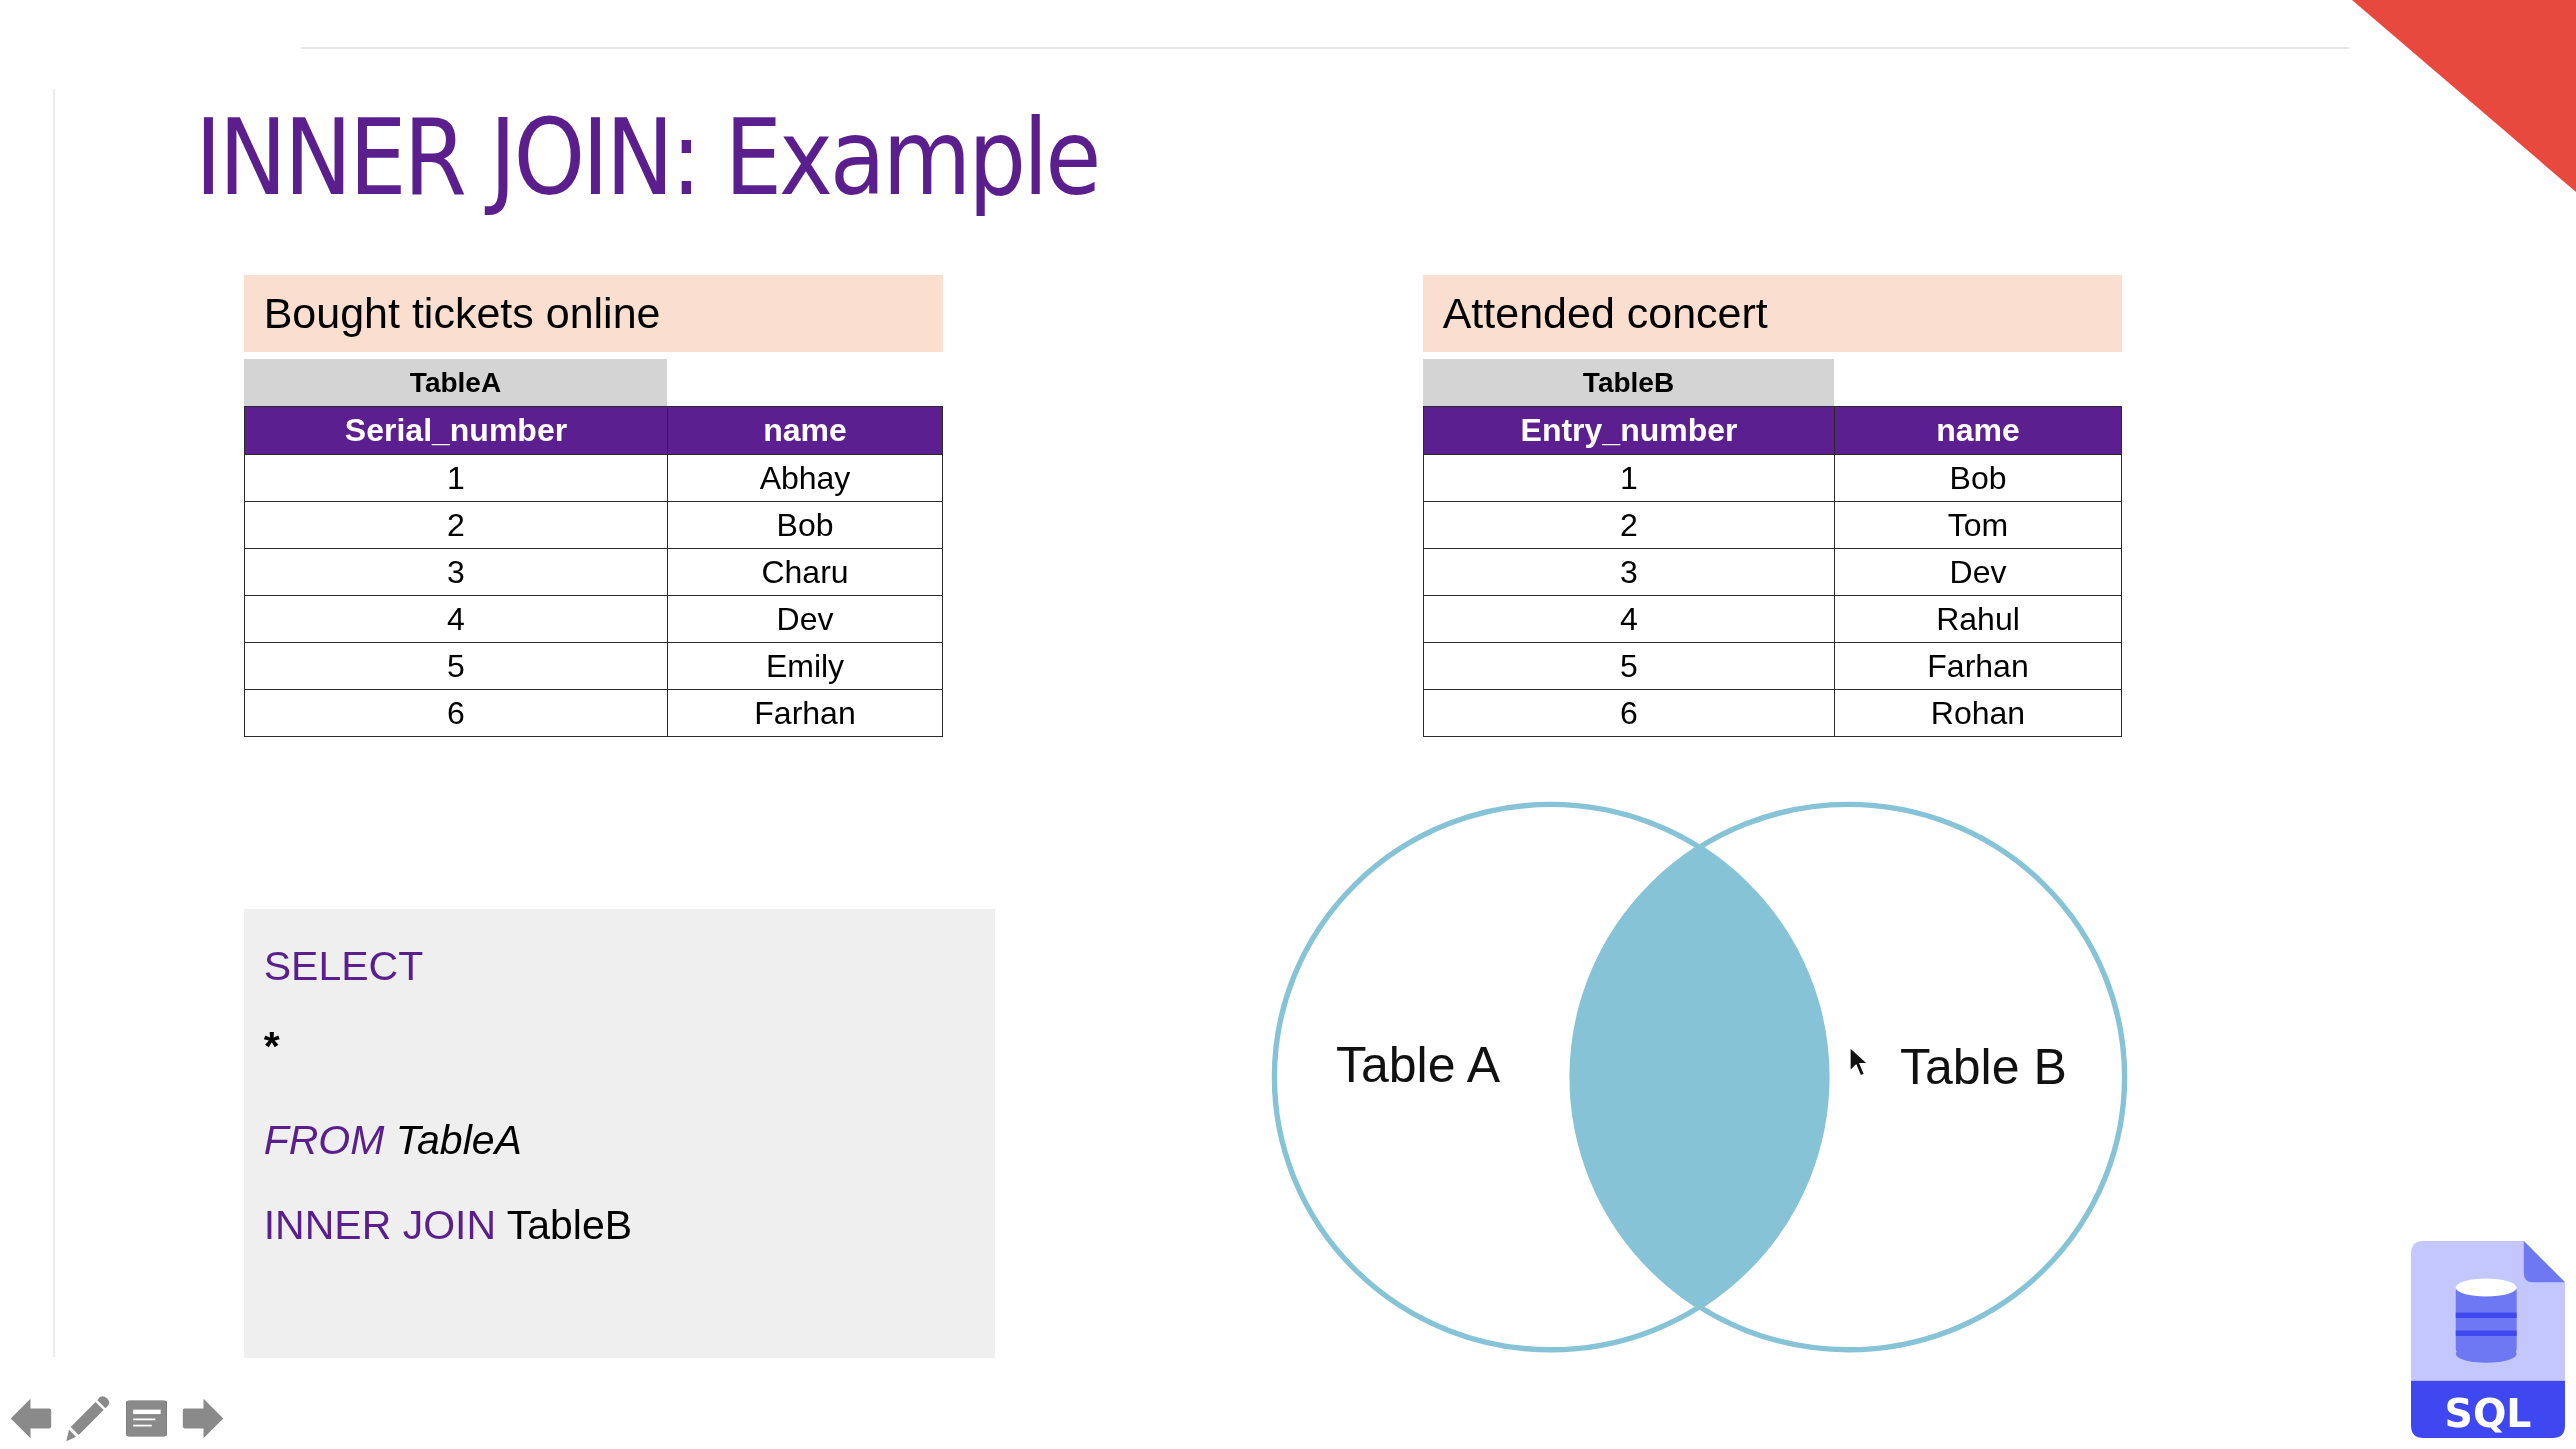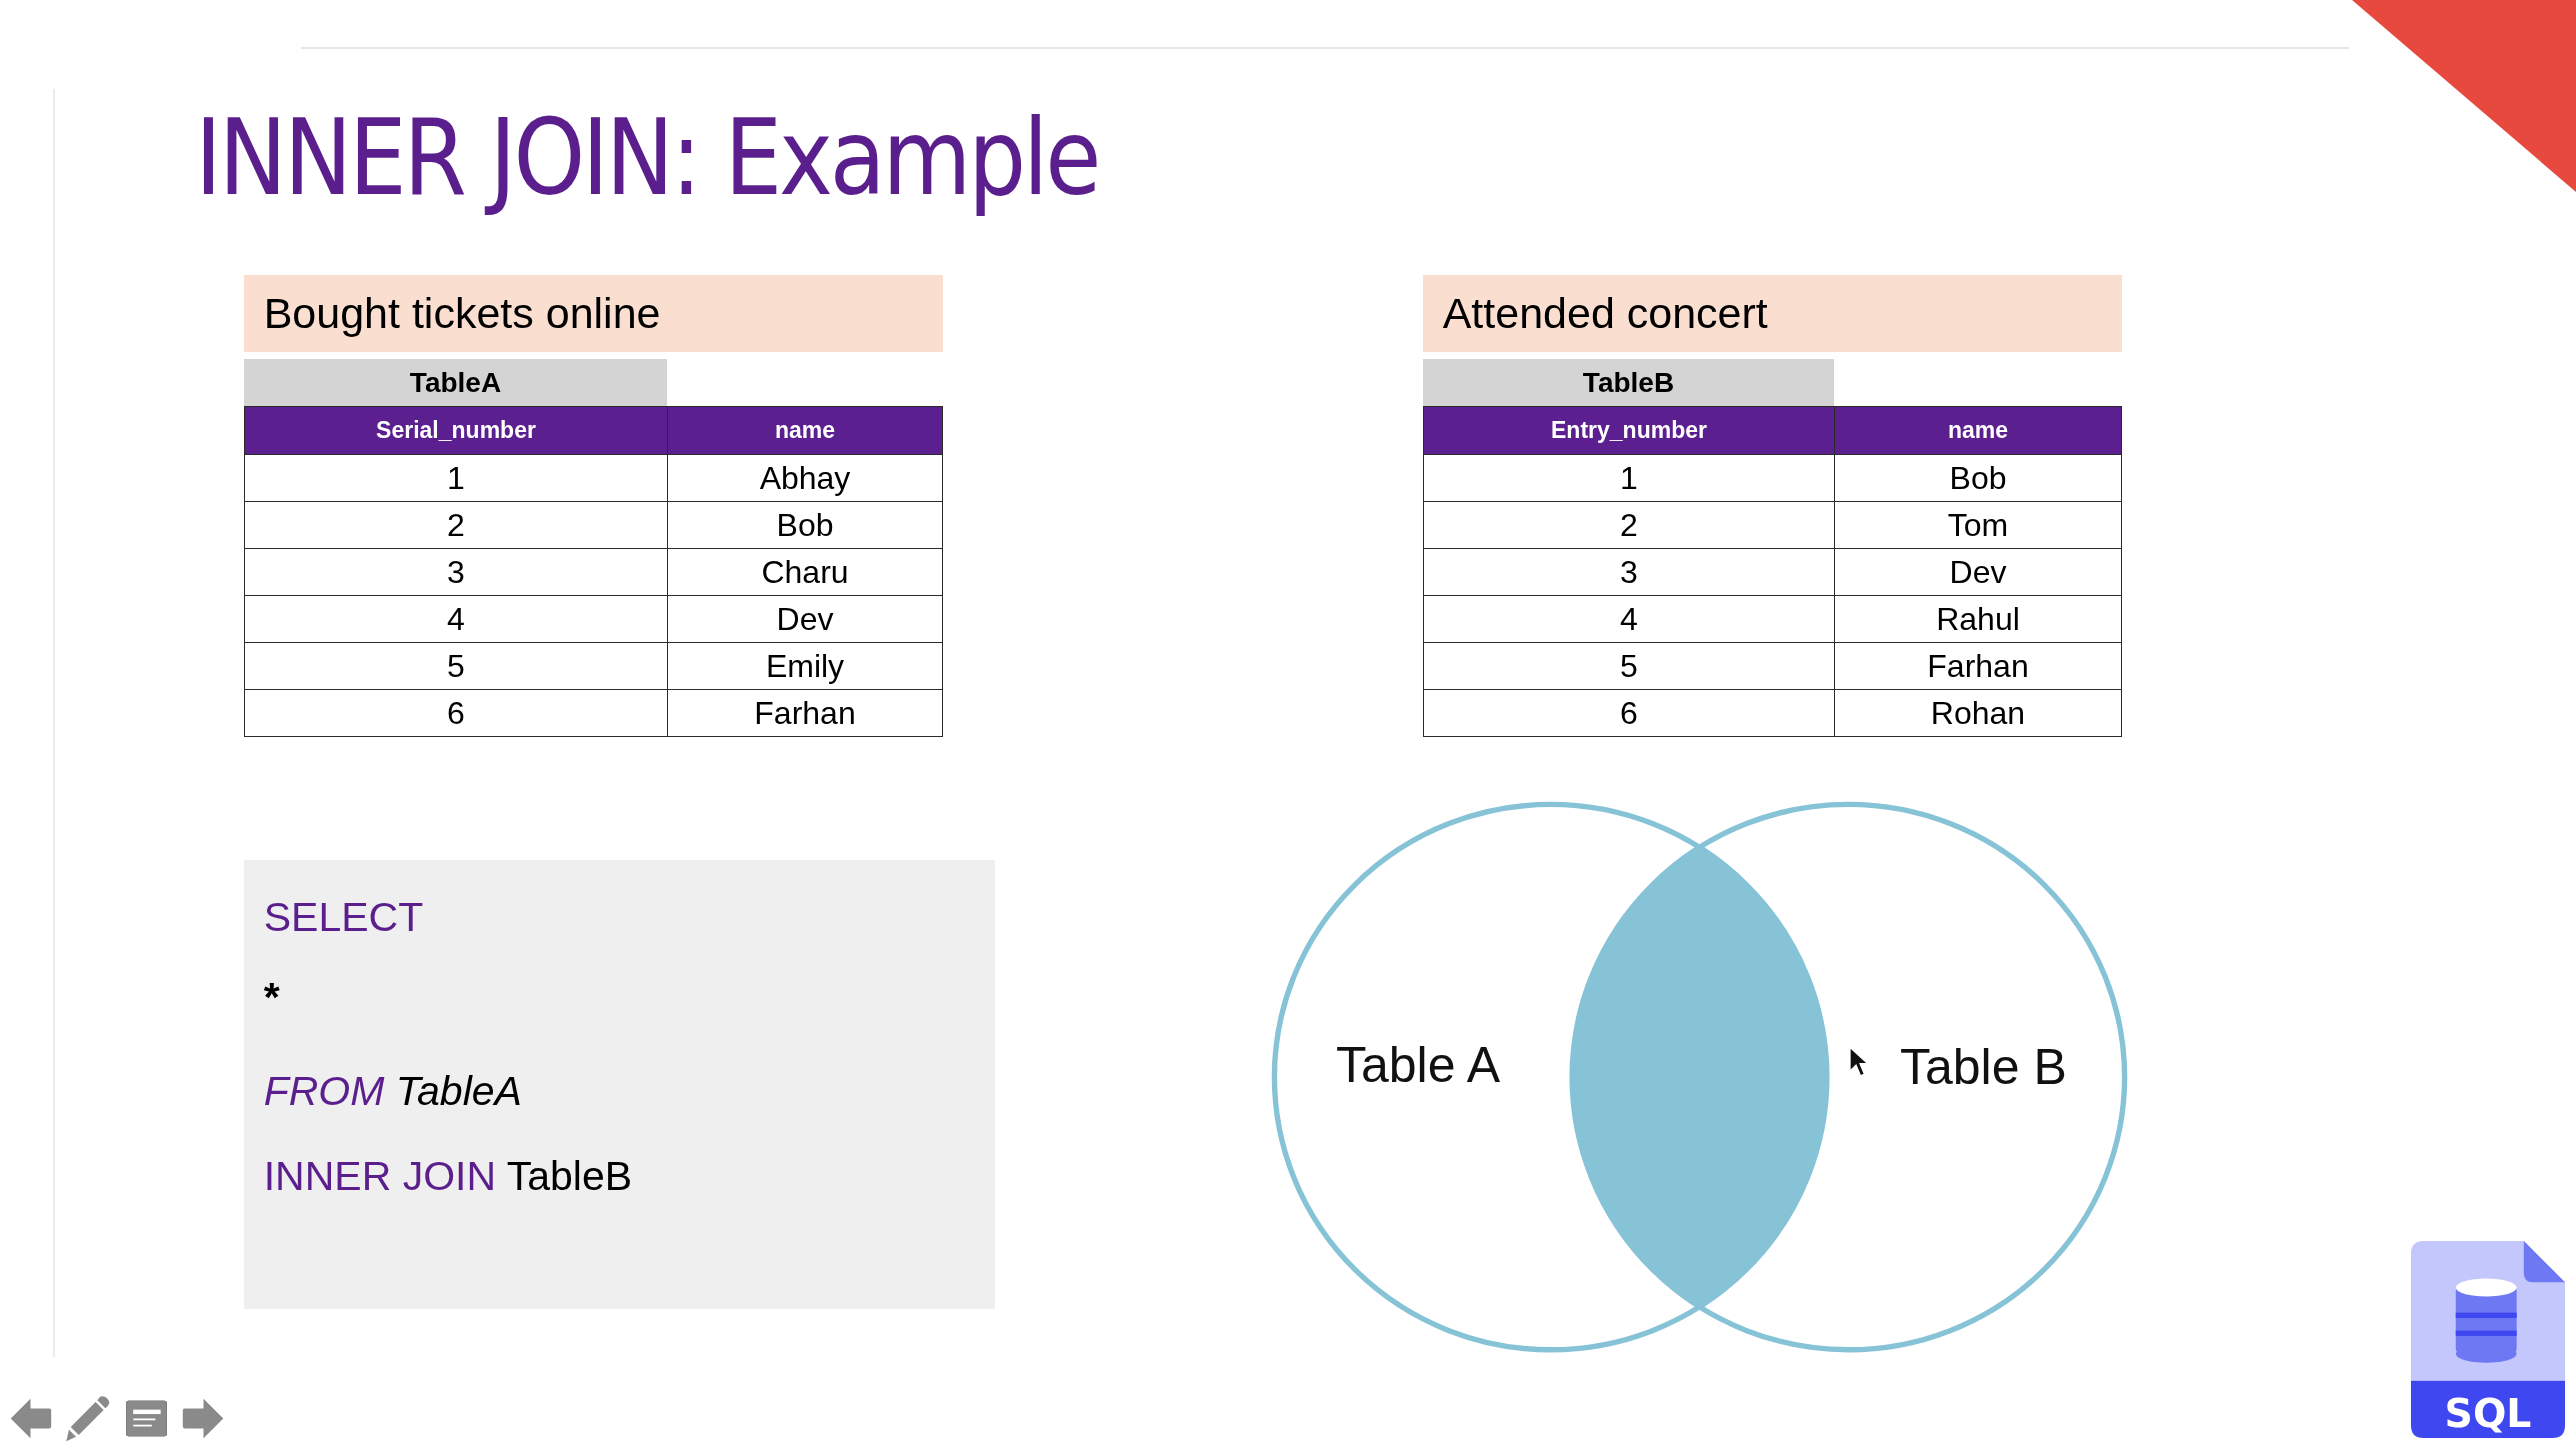--- a/index.html
+++ b/index.html
@@ -22,27 +22,27 @@
   .table-block.b { left: 1423px; top: 275px; }
 
   .caption-band { height: 77px; background: #fadfd0; padding-left: 19.7px; display: flex; align-items: center;
     font-size: 43px; color: #000; font-family: "Liberation Sans", sans-serif; }
   .table-label { margin-top: 7.2px; height: 47px; background: #d4d4d4; display: flex; align-items: center;
     justify-content: center; font-size: 28px; font-weight: bold; }
   .table-block.a .table-label { width: 423px; }
   .table-block.b .table-label { width: 411px; }
 
   table.data { border-collapse: collapse; width: 699px; table-layout: fixed; }
-  table.data th { background: #5c1f8f; color: #fff; font-weight: bold; font-size: 23px; height: 48px;
+  table.data th { background: #5c1f8f; color: #fff; font-weight: bold; font-size: 32px; height: 48px;
     border: 1.8px solid #2a2a2a; text-align: center; }
   table.data td { height: 47px; font-size: 32px; text-align: center; border: 1.8px solid #2a2a2a; background: #fff; }
   .table-block.a col.c1 { width: 423px; } .table-block.a col.c2 { width: 275px; }
   .table-block.b col.c1 { width: 411px; } .table-block.b col.c2 { width: 287px; }
 
-  .sql-box { position: absolute; left: 244px; top: 860px; width: 751px; height: 449px; background: #efefef;
+  .sql-box { position: absolute; left: 244px; top: 909px; width: 751px; height: 449px; background: #efefef;
     padding-left: 15px; font-size: 41px; }
   .sql-line { position: absolute; left: 19.7px; white-space: nowrap; }
   .kw { color: #5b1f8d; }
   .tx { color: #000; }
 
   .venn { position: absolute; left: 1261px; top: 796px; width: 894px; height: 564px; }
   .venn-label { position: absolute; font-size: 50px; color: #111; white-space: nowrap; }
 
   .nav-controls { position: absolute; left: 7.2px; top: 1395px; display: flex; gap: 10.7px; align-items: center; }
   .nav-btn { width: 47px; height: 47px; display: flex; align-items: center; justify-content: center; cursor: pointer; }

